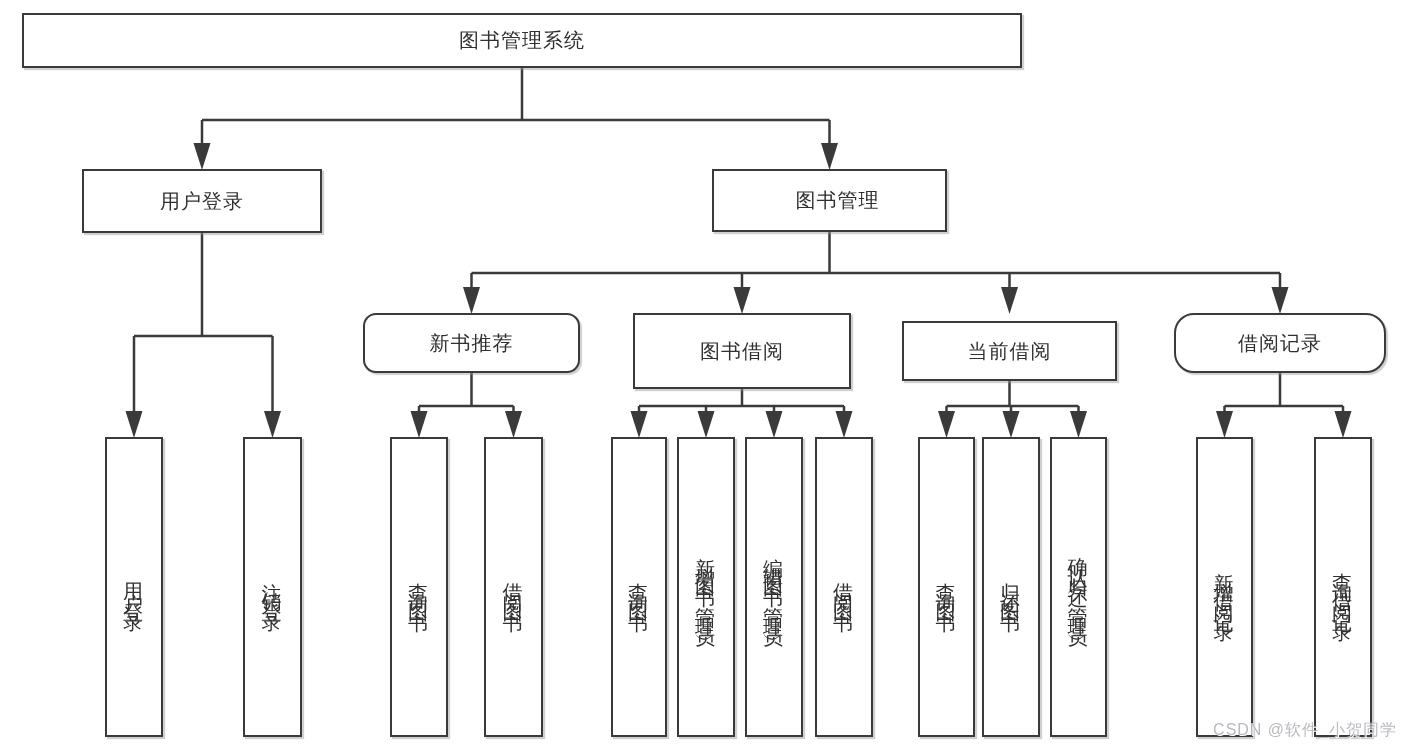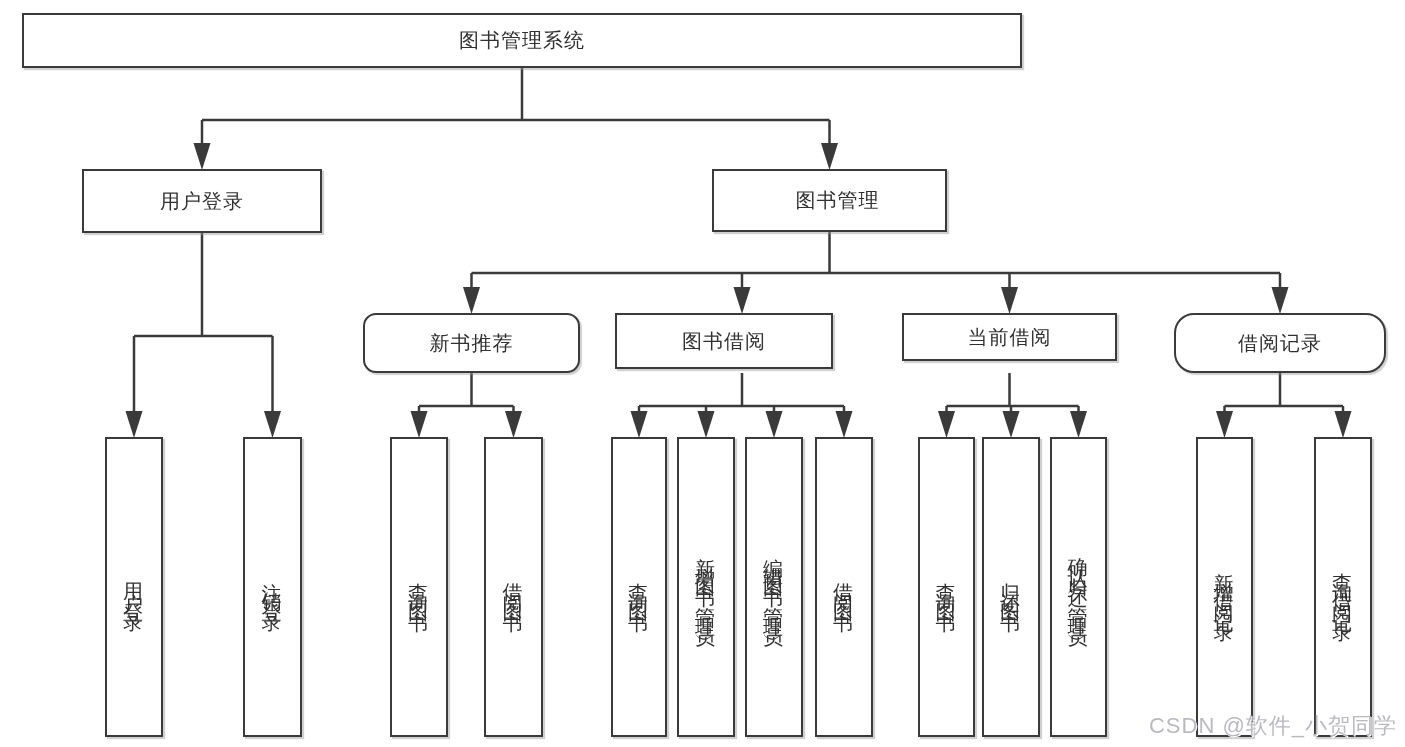--- a/index.html
+++ b/index.html
@@ -44,21 +44,21 @@
   .node.vertical .label {
     writing-mode: vertical-rl;
     text-orientation: mixed;
     letter-spacing: 10px;
     white-space: pre;
   }
   #watermark {
     position: absolute;
     right: 8px;
     bottom: 6px;
-    font-size: 22px;
+    font-size: 16px;
     color: #b9b9c0;
     text-shadow: 1px 1px 0 #ffffff;
     z-index: 3;
     letter-spacing: 1px;
   }
 </style>
 </head>
 <body>
 
 <div id="canvas">
@@ -122,24 +122,24 @@
       </div>
       <div class="node horizontal" style="left: 82px; top: 169px; width: 240px; height: 64px;">
         <span class="label">用户登录</span>
       </div>
       <div class="node horizontal" style="left: 712px; top: 169px; width: 235px; height: 63px; padding-left: 16px;">
         <span class="label">图书管理</span>
       </div>
       <div class="node horizontal" style="left: 363px; top: 313px; width: 217px; height: 60px; border-radius: 13px;">
         <span class="label">新书推荐</span>
       </div>
-      <div class="node horizontal" style="left: 615px; top: 313px; width: 218px; height: 56px; text-align: center;">
+      <div class="node horizontal" style="left: 633px; top: 313px; width: 218px; height: 76px; text-align: center;">
         <span class="label">图书借阅</span>
       </div>
-      <div class="node horizontal" style="left: 902px; top: 313px; width: 215px; height: 48px;">
+      <div class="node horizontal" style="left: 902px; top: 321px; width: 215px; height: 60px;">
         <span class="label">当前借阅</span>
       </div>
       <div class="node horizontal" style="left: 1174px; top: 313px; width: 212px; height: 60px; border-radius: 20px;">
         <span class="label">借阅记录</span>
       </div>
       <div class="node vertical" style="left: 105px; top: 437px; width: 58px; height: 300px;">
         <span class="label">用户登录</span>
       </div>
       <div class="node vertical" style="left: 243px; top: 437px; width: 59px; height: 300px;">
         <span class="label">注销登录</span>

